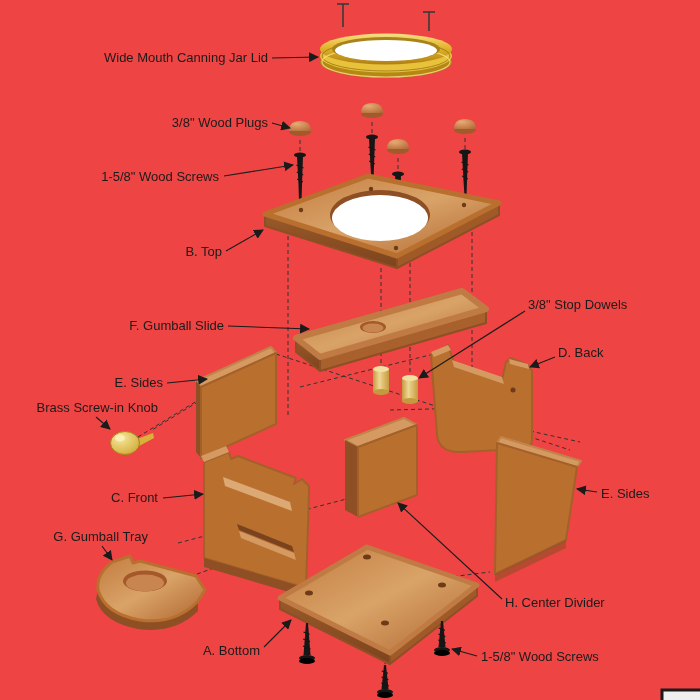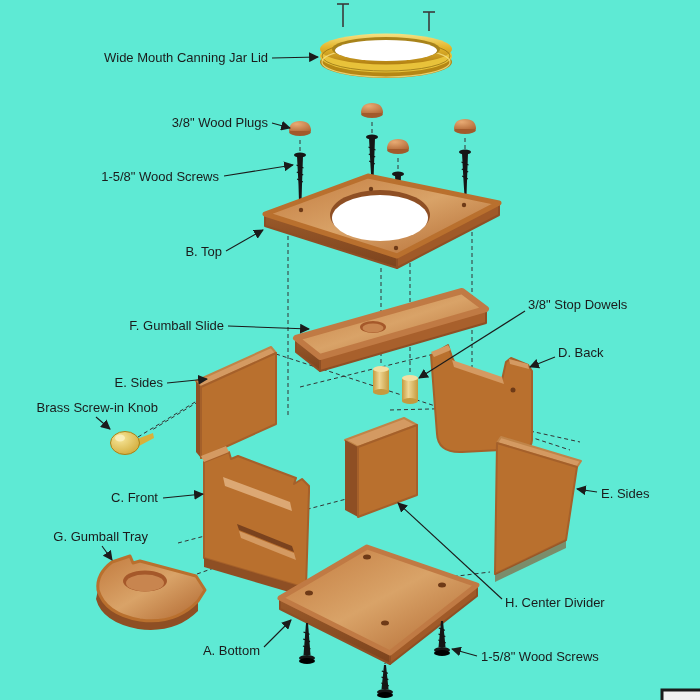--- a/index.html
+++ b/index.html
@@ -1,16 +1,16 @@
 <!DOCTYPE html>
 <html><head>
 <meta charset="utf-8">
 <style>
   html,body{margin:0;padding:0;background:#ffffff;}
-  .canvas{position:relative;width:700px;height:700px;background:#5eead4;overflow:hidden;
+  .canvas{position:relative;width:700px;height:700px;background:#ef4444;overflow:hidden;
           font-family:"Liberation Sans", sans-serif;}
   svg{display:block;}
   text{font-family:"Liberation Sans", sans-serif;font-size:13px;fill:#1b1b1b;}
 </style>
 </head>
 <body>
 
 <div class="canvas">
 <svg width="700" height="700" viewBox="0 0 700 700">
   <defs>

